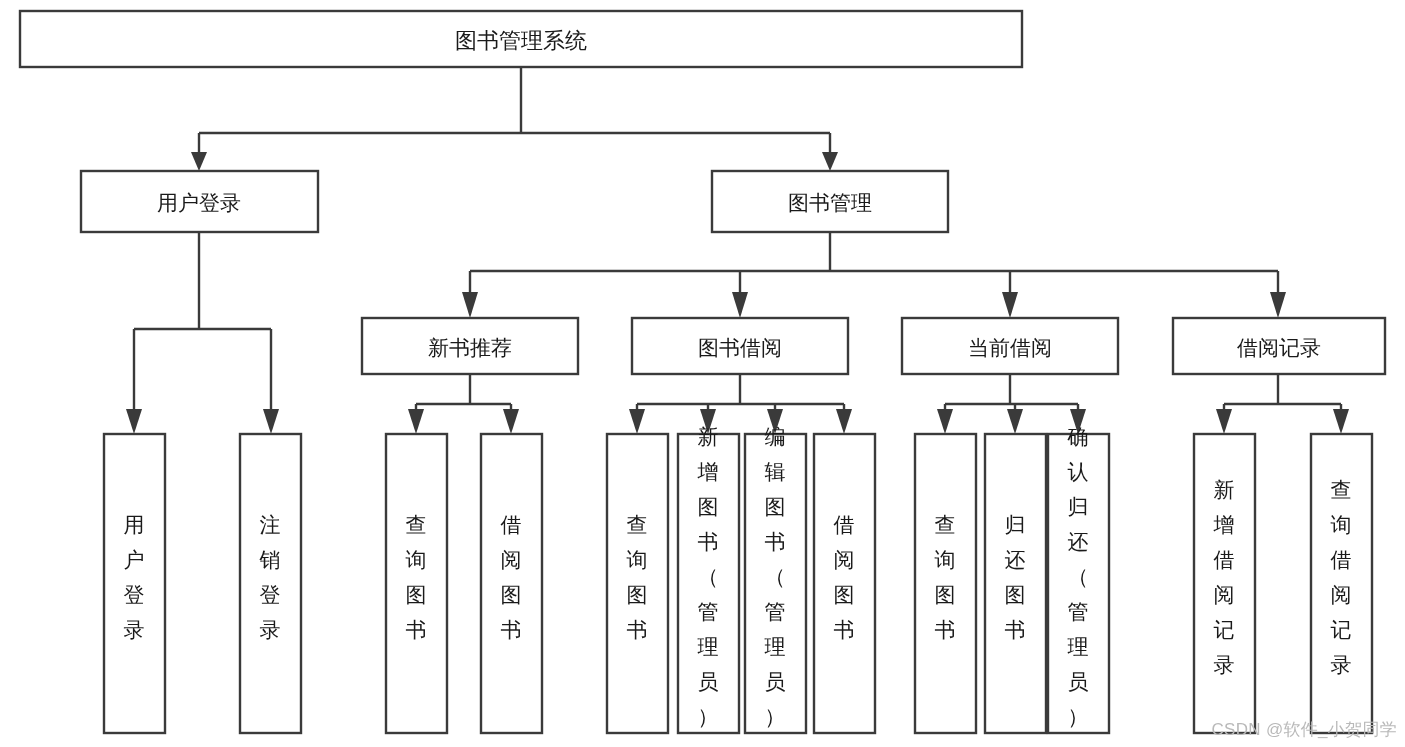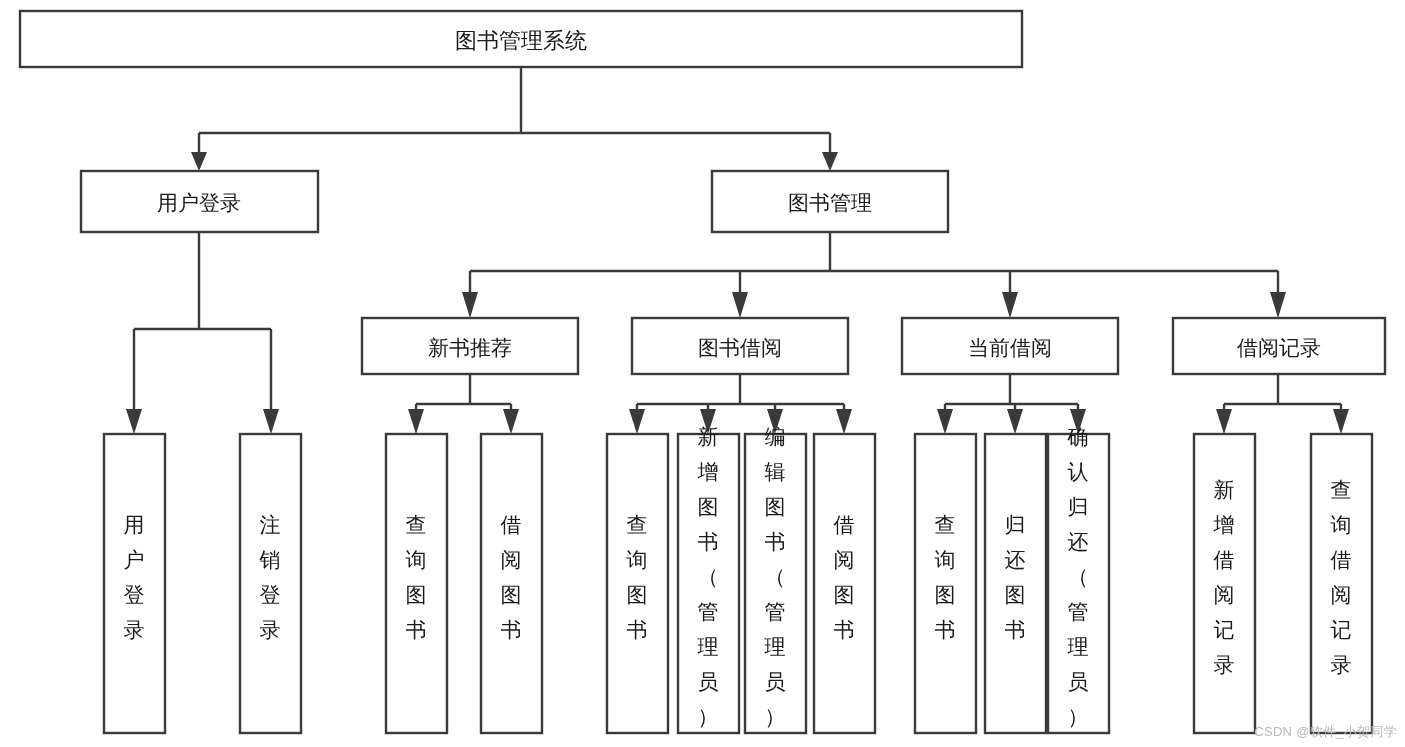--- a/index.html
+++ b/index.html
@@ -48,21 +48,21 @@
     fill: #1a1a1a;
     font-family: "Liberation Sans", "DejaVu Sans", sans-serif;
     font-size: 21px;
     text-anchor: middle;
   }
   .watermark {
     position: absolute;
     right: 8px;
     bottom: 6px;
     font-family: "Liberation Sans", "DejaVu Sans", sans-serif;
-    font-size: 13px;
+    font-size: 17px;
     color: #b9b9b9;
     letter-spacing: 0.3px;
     white-space: nowrap;
     user-select: none;
   }
 </style>
 </head>
 <body>
 
 <svg id="diagram" viewBox="0 0 1405 747" xmlns="http://www.w3.org/2000/svg">

